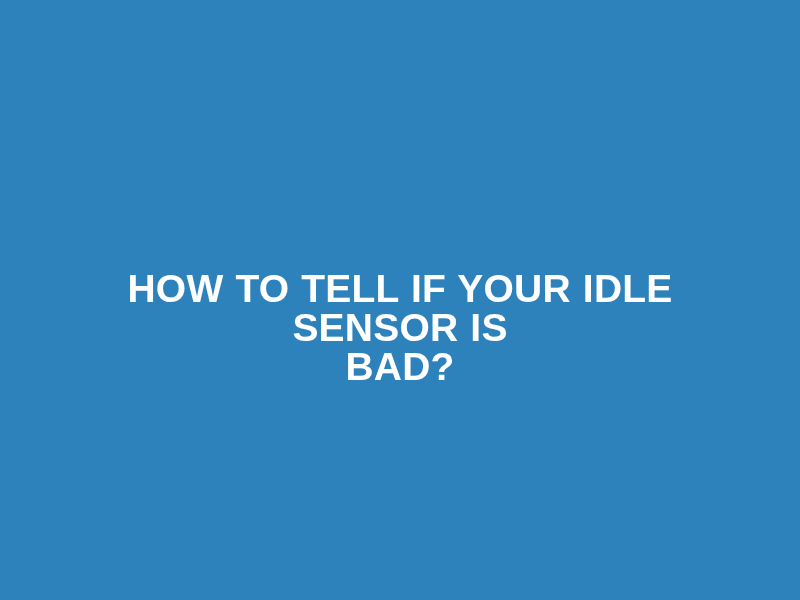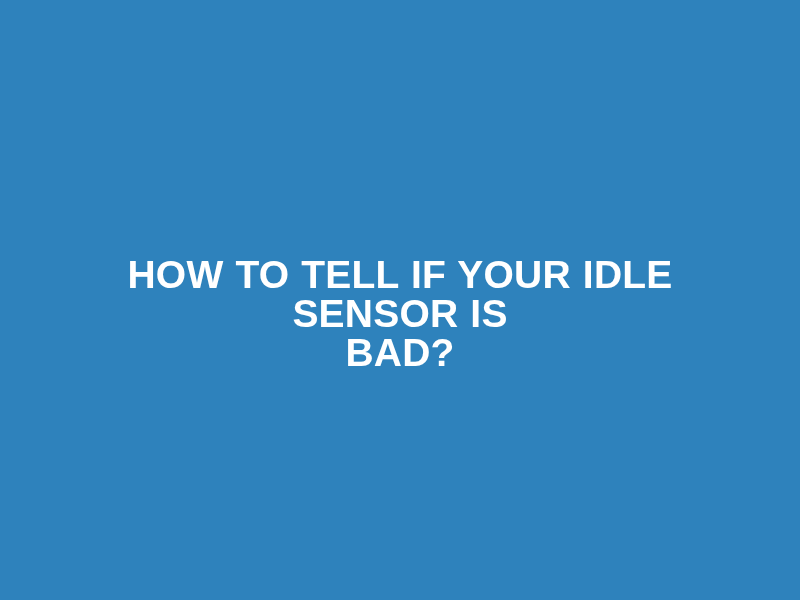--- a/index.html
+++ b/index.html
@@ -22,21 +22,21 @@
     box-sizing: border-box;
     display: flex;
     align-items: flex-start;
     justify-content: center;
   }
 
   #headline-block {
     position: absolute;
     left: 0;
     right: 0;
-    top: 255px;
+    top: 269px;
     text-align: center;
     padding: 0 88px;
     box-sizing: border-box;
   }
 
   #headline {
     margin: 0;
     color: #FFFFFF;
     font-family: "Liberation Sans", sans-serif;
     font-weight: bold;

